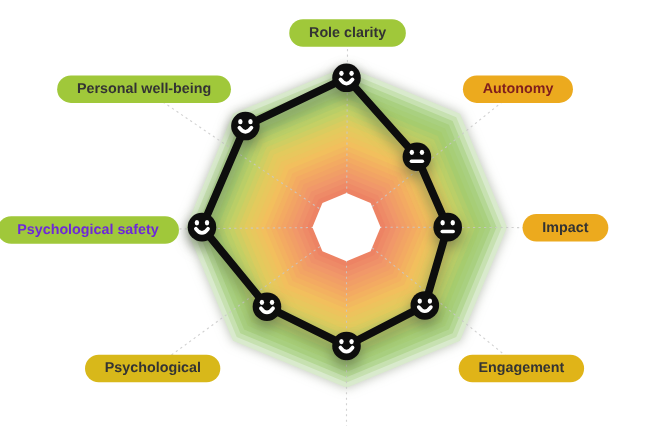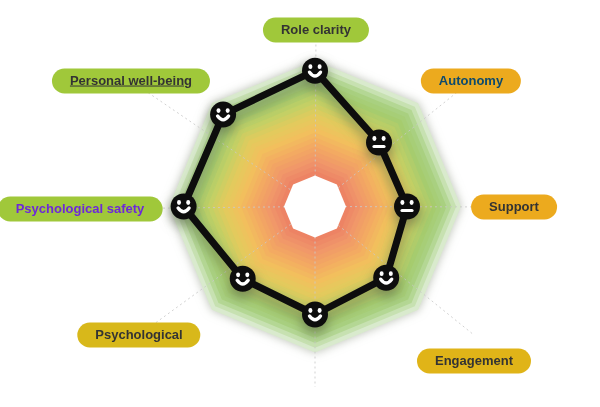--- a/index.html
+++ b/index.html
@@ -114,19 +114,19 @@
         <g transform="translate(223.1,114.6)">
           <circle cx="0" cy="0" r="13" fill="#0d0d0d"></circle>
           <ellipse cx="-4.6" cy="-4" rx="2" ry="2.4" fill="#ffffff"></ellipse>
           <ellipse cx="4.6" cy="-4" rx="2" ry="2.4" fill="#ffffff"></ellipse>
           <path d="M -5.5 1.5 Q 0 9 5.5 1.5" fill="none" stroke="#ffffff" stroke-width="3.4" stroke-linecap="round"></path>
         </g>
       </g>
     </svg>
 
   <div class="axis-pill" style="left: 316px; top: 30px; background: rgb(160, 200, 58); color: rgb(51, 51, 51);">Role clarity</div>
-  <div class="axis-pill" style="left: 471px; top: 81px; background: rgb(236, 170, 30); color: #0c4a6e;">Autonomy</div>
-  <div class="axis-pill" style="left: 514px; top: 207px; background: rgb(236, 170, 30); color: rgb(51, 51, 51);">Support</div>
-  <div class="axis-pill" style="left: 474px; top: 335px; background: rgb(224, 180, 24); color: rgb(51, 51, 51); margin-top: 26px;">Engagement</div>
+  <div class="axis-pill" style="left: 471px; top: 81px; background: rgb(236, 170, 30); color: #7f1d1d;">Autonomy</div>
+  <div class="axis-pill" style="left: 514px; top: 207px; background: rgb(236, 170, 30); color: rgb(51, 51, 51);">Impact</div>
+  <div class="axis-pill" style="left: 474px; top: 335px; background: rgb(224, 180, 24); color: rgb(51, 51, 51);">Engagement</div>
   <div class="axis-pill" style="left: 139px; top: 335px; background: rgb(216, 184, 26); color: rgb(51, 51, 51);">Psychological</div>
   <div class="axis-pill" style="left: 80px; top: 209px; background: rgb(160, 200, 58); color: #6d28d9;">Psychological safety</div>
-  <div class="axis-pill" style="left: 131px; top: 81px; background: rgb(160, 200, 58); color: rgb(51, 51, 51); text-decoration: underline;">Personal well-being</div>
+  <div class="axis-pill" style="left: 131px; top: 81px; background: rgb(160, 200, 58); color: rgb(51, 51, 51);">Personal well-being</div>
 </div>
 
 </body></html>

